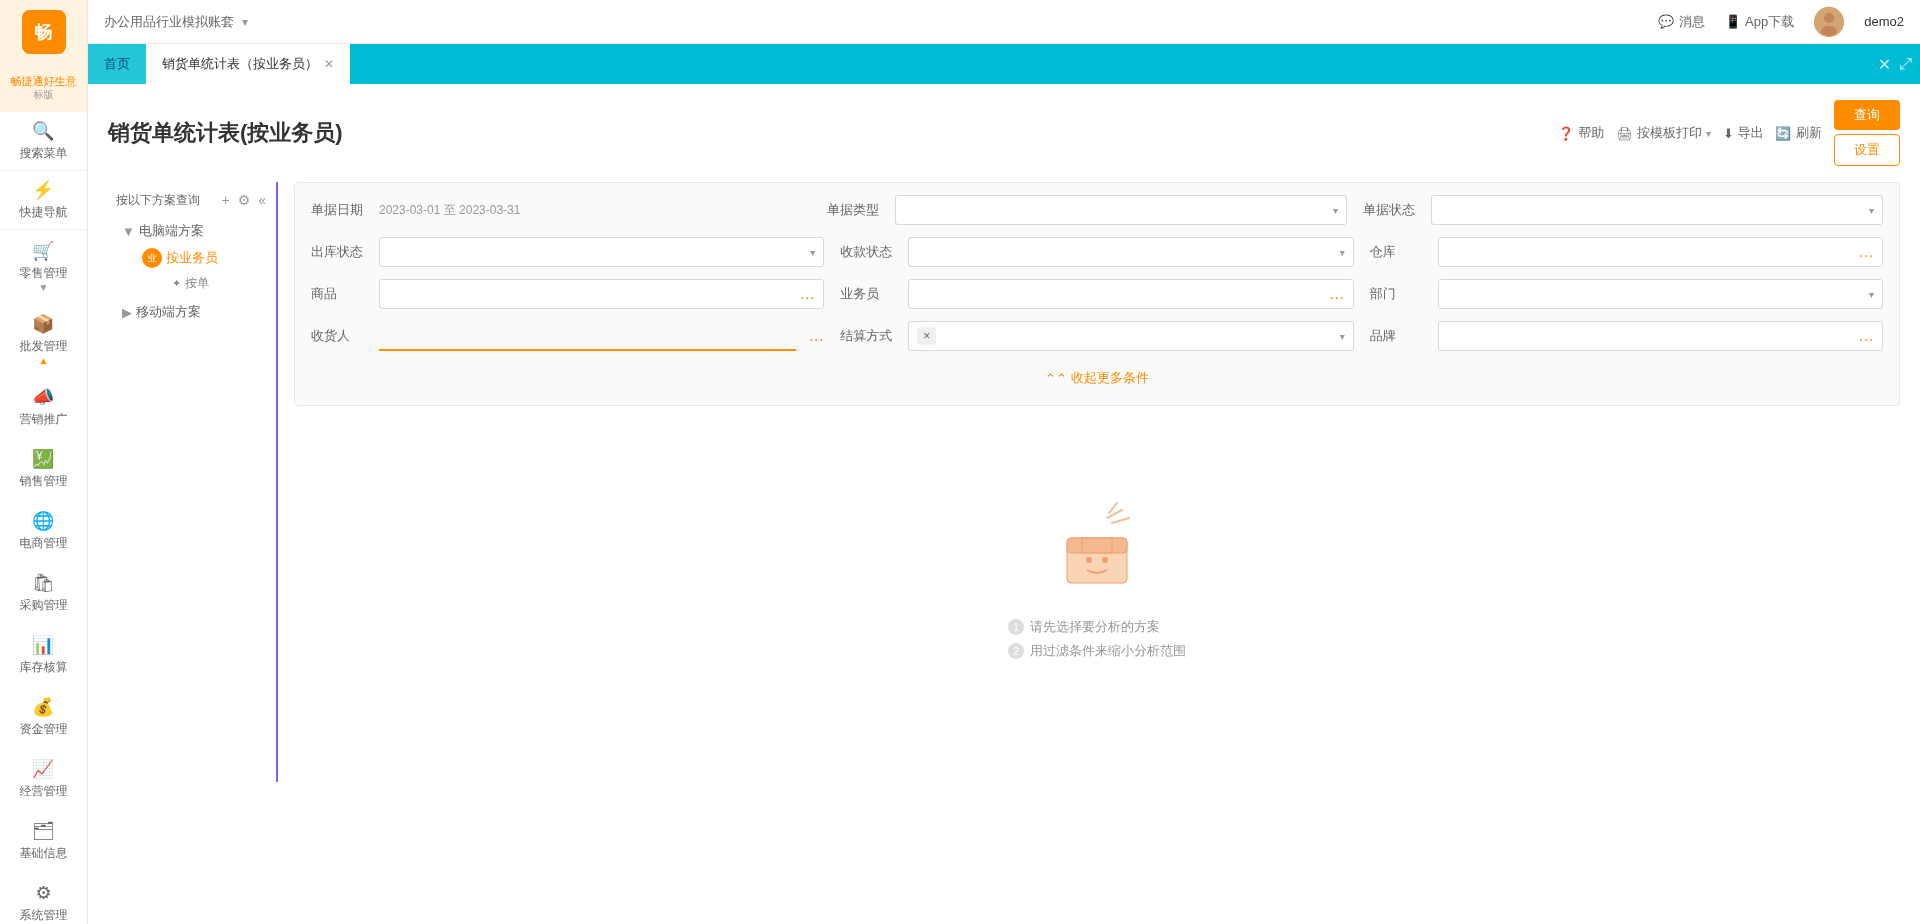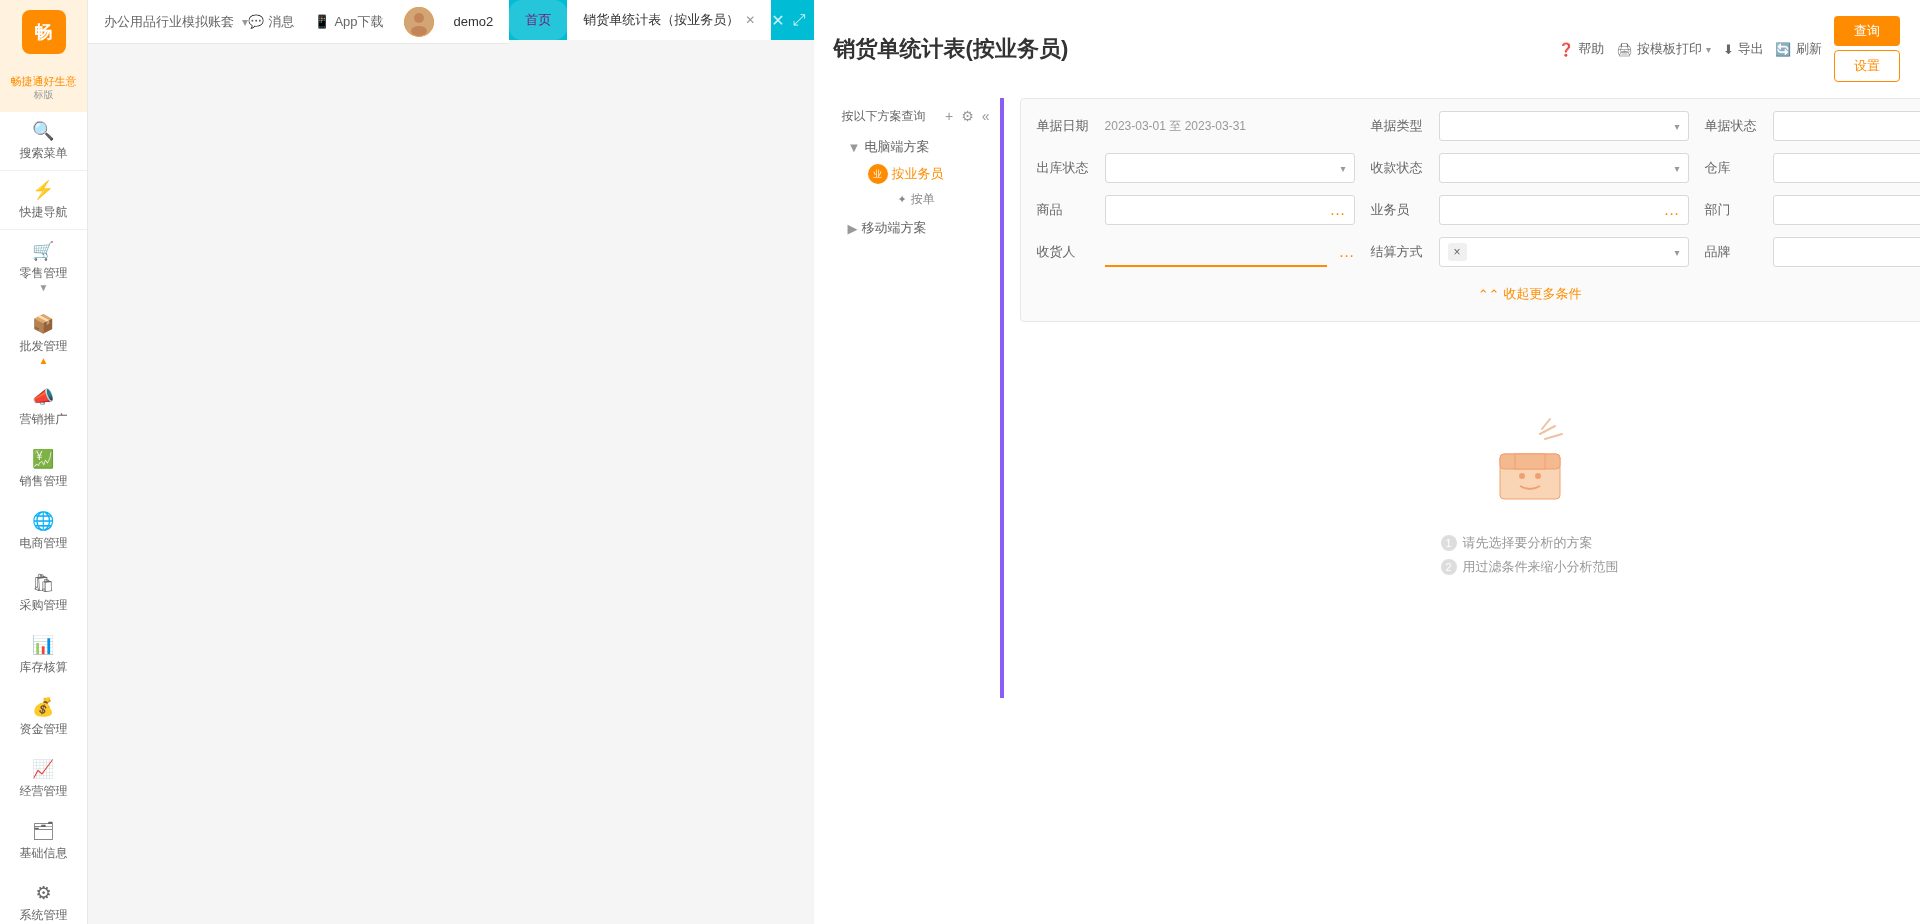--- a/index.html
+++ b/index.html
@@ -9,35 +9,35 @@
     .sidebar { width: 88px; background: #fff; border-right: 1px solid #e8e8e8; display: flex; flex-direction: column; align-items: center; height: 100%; }
     .sidebar-logo { width: 100%; padding: 10px 5px; display: flex; flex-direction: column; align-items: center; background: #fff3e0; }
     .sidebar-logo-icon { width: 44px; height: 44px; background: #ff8c00; border-radius: 8px; display: flex; align-items: center; justify-content: center; color: white; font-size: 18px; font-weight: bold; }
     .sidebar-logo-text { font-size: 11px; color: #ff8c00; margin-top: 20px; text-align: center; line-height: 1.3; }
     .sidebar-search { width: 100%; padding: 8px 5px; display: flex; flex-direction: column; align-items: center; cursor: pointer; color: #666; font-size: 12px; border-bottom: 1px solid #f0f0f0; }
     .sidebar-nav { width: 100%; padding: 8px 5px; display: flex; flex-direction: column; align-items: center; cursor: pointer; color: #666; font-size: 12px; border-bottom: 1px solid #f0f0f0; }
     .sidebar-item { width: 100%; padding: 10px 5px; display: flex; flex-direction: column; align-items: center; cursor: pointer; color: #666; font-size: 12px; }
     .sidebar-icon { font-size: 18px; margin-bottom: 3px; }
 
     
-    .main { flex: 1; display: flex; flex-direction: row; overflow: hidden; }
+    .main { flex: 1; display: flex; flex-direction: column; overflow: hidden; }
 
     
     .topbar { background: #fff; height: 44px; display: flex; align-items: center; padding: 0 16px; border-bottom: 1px solid #e8e8e8; justify-content: space-between; }
     .topbar-left { display: flex; align-items: center; gap: 8px; }
     .topbar-title { font-size: 13px; color: #666; }
     .topbar-dropdown { font-size: 12px; color: #999; cursor: pointer; }
     .topbar-right { display: flex; align-items: center; gap: 20px; }
     .topbar-action { display: flex; align-items: center; gap: 4px; cursor: pointer; color: #666; font-size: 13px; }
     .user-avatar { width: 30px; height: 30px; border-radius: 50%; background: #ff8c00; display: flex; align-items: center; justify-content: center; color: white; font-size: 12px; cursor: pointer; overflow: hidden; }
 
     
     .tabbar { background: #00bcd4; height: 40px; display: flex; align-items: center; padding: 0 0; }
     .tab-item { height: 40px; padding: 0 16px; display: flex; align-items: center; gap: 6px; cursor: pointer; color: rgba(255,255,255,0.8); font-size: 13px; }
-    .tab-item.home { background: rgba(255,255,255,0.15); color: #701a75; border-radius: 13px; }
+    .tab-item.home { background: rgba(255,255,255,0.15); color: #0c4a6e; }
     .tab-item.active { background: white; color: #333; }
     .tab-close { font-size: 12px; color: #999; cursor: pointer; }
     .tabbar-actions { margin-left: auto; display: flex; align-items: center; gap: 8px; padding-right: 8px; }
     .tabbar-btn { color: rgba(255,255,255,0.8); cursor: pointer; font-size: 16px; }
 
     
     .content { flex: 1; overflow-y: auto; background: #f5f5f5; }
     .page { background: white; margin: 0; padding: 16px 20px; min-height: 100%; }
     .page-header { display: flex; align-items: center; justify-content: space-between; margin-bottom: 16px; }
     .page-title { font-size: 22px; font-weight: bold; color: #333; text-align: right; }
@@ -58,21 +58,21 @@
     .filter-select { flex: 1; height: 30px; border: 1px solid #d9d9d9; border-radius: 3px; padding: 0 8px; color: #666; font-size: 13px; display: flex; align-items: center; justify-content: space-between; cursor: pointer; background: white; min-width: 200px; }
     .filter-input { flex: 1; height: 30px; border: 0; border-bottom: 2px solid #ff8c00; padding: 0 8px; color: #666; font-size: 13px; background: transparent; min-width: 200px; outline: none; }
     .filter-dots { color: #ff8c00; font-size: 16px; cursor: pointer; margin-left: 4px; }
     .dropdown-arrow { color: #999; font-size: 10px; }
     .filter-col { flex: 1; display: flex; align-items: center; gap: 8px; }
     .tag-item { background: #f0f0f0; border-radius: 3px; padding: 2px 6px; display: flex; align-items: center; gap: 4px; font-size: 12px; color: #666; }
     .collapse-btn { display: flex; align-items: center; justify-content: center; gap: 4px; color: #ff8c00; font-size: 13px; cursor: pointer; padding: 6px; }
 
     
     .main-body { display: flex; gap: 0; }
-    .left-panel { width: 170px; border-right: 4px solid #8b5cf6; padding: 8px; background: white; min-height: 600px; flex-shrink: 0; }
+    .left-panel { width: 170px; border-right: 2px solid #8b5cf6; padding: 8px; background: white; min-height: 600px; flex-shrink: 0; }
     .left-panel-header { display: flex; align-items: center; justify-content: space-between; margin-bottom: 8px; font-size: 13px; color: #666; }
     .panel-tools { display: flex; gap: 4px; }
     .tool-btn { cursor: pointer; color: #999; font-size: 14px; padding: 2px; }
     .scheme-item { margin-bottom: 4px; }
     .scheme-group { display: flex; align-items: center; gap: 4px; padding: 4px 6px; cursor: pointer; color: #666; font-size: 13px; }
     .scheme-child { padding-left: 20px; }
     .scheme-child-item { display: flex; align-items: center; gap: 4px; padding: 4px 6px; cursor: pointer; font-size: 13px; color: #666; border-radius: 3px; }
     .scheme-child-item.active { color: #ff8c00; }
     .scheme-child-icon { width: 20px; height: 20px; background: #ff8c00; border-radius: 50%; display: flex; align-items: center; justify-content: center; color: white; font-size: 10px; }
     .sub-scheme-item { display: flex; align-items: center; gap: 4px; padding: 3px 6px; padding-left: 36px; cursor: pointer; font-size: 12px; color: #888; }

